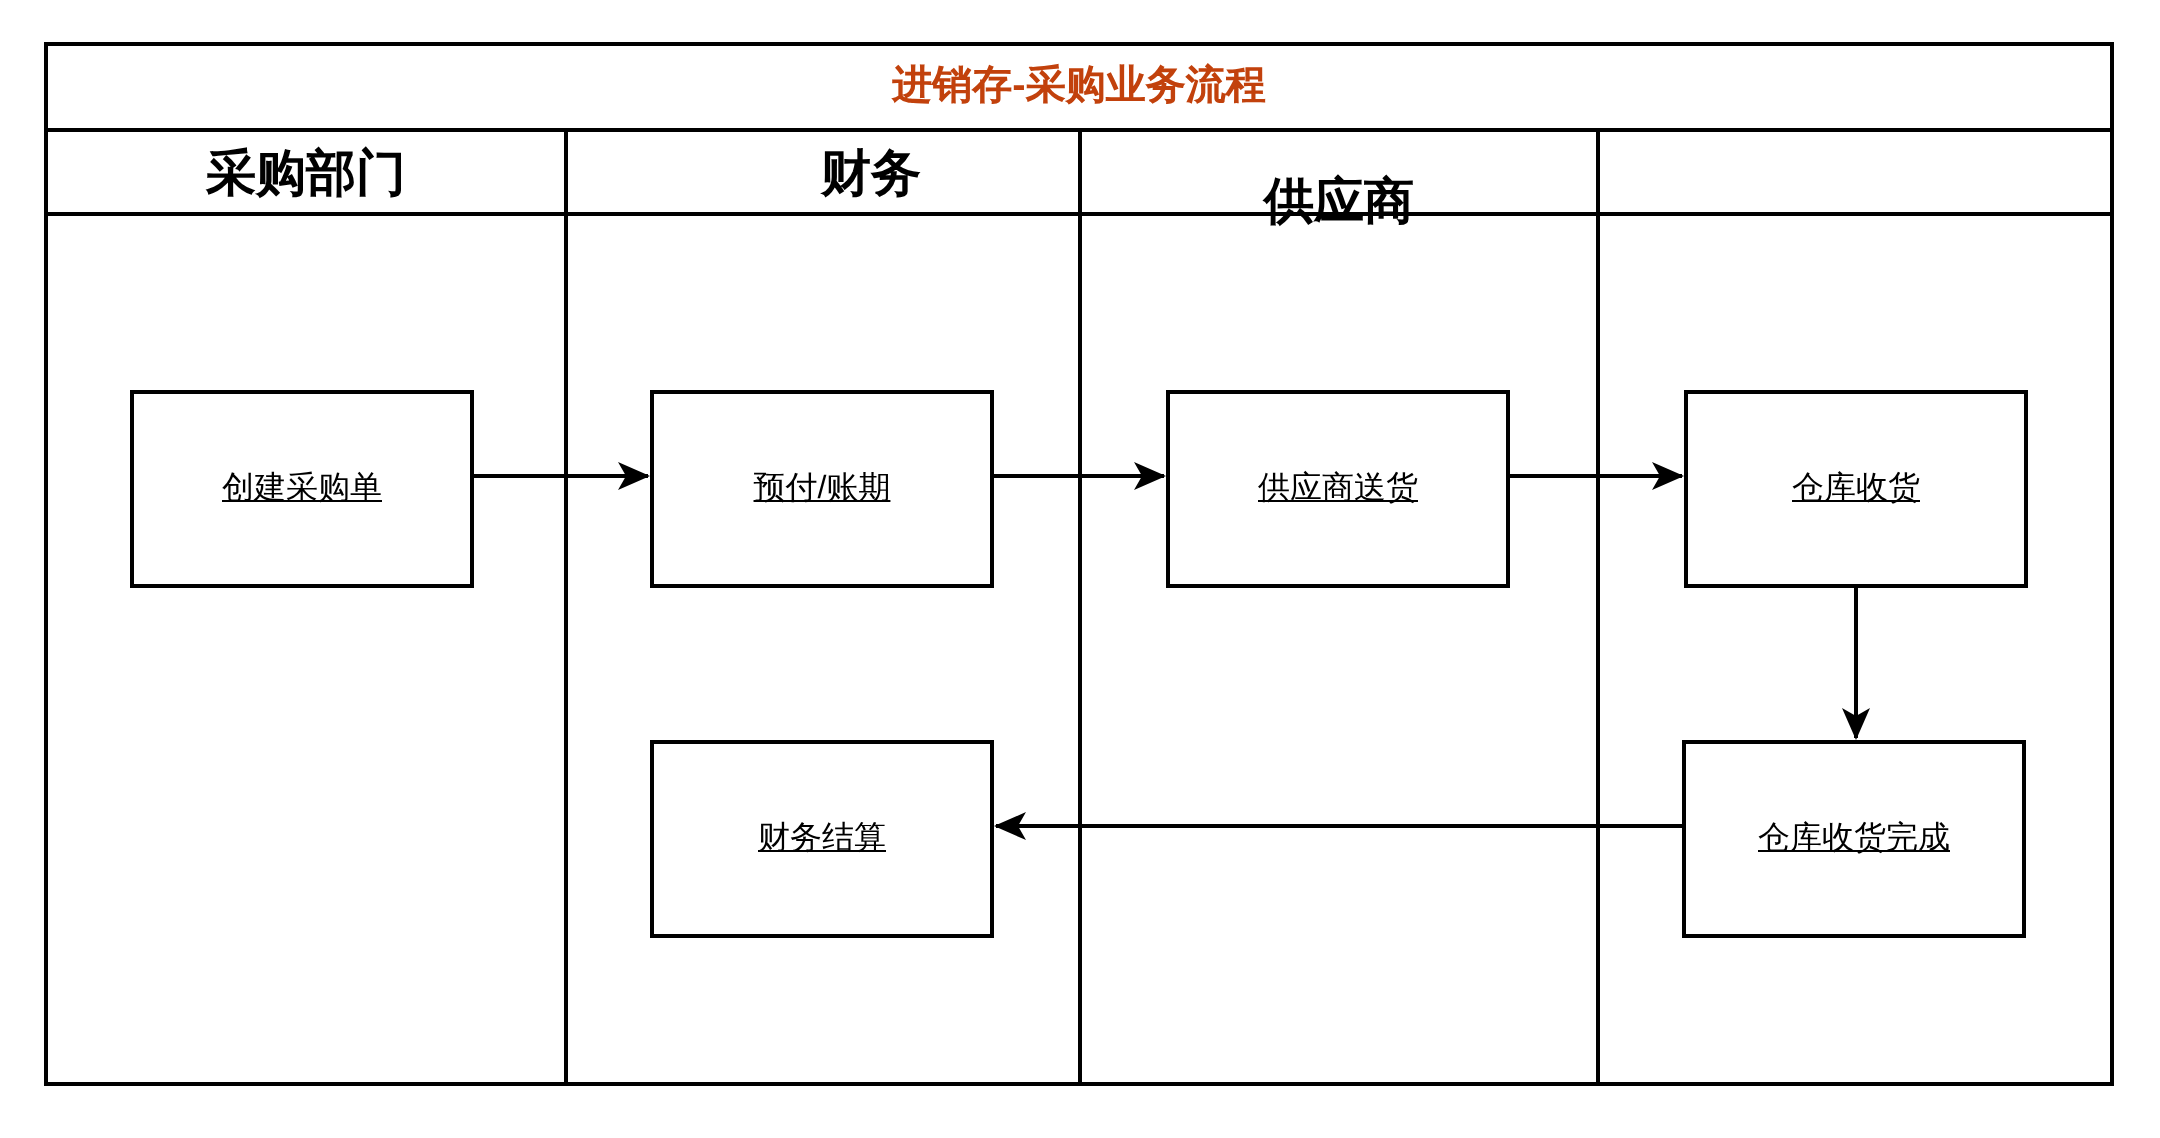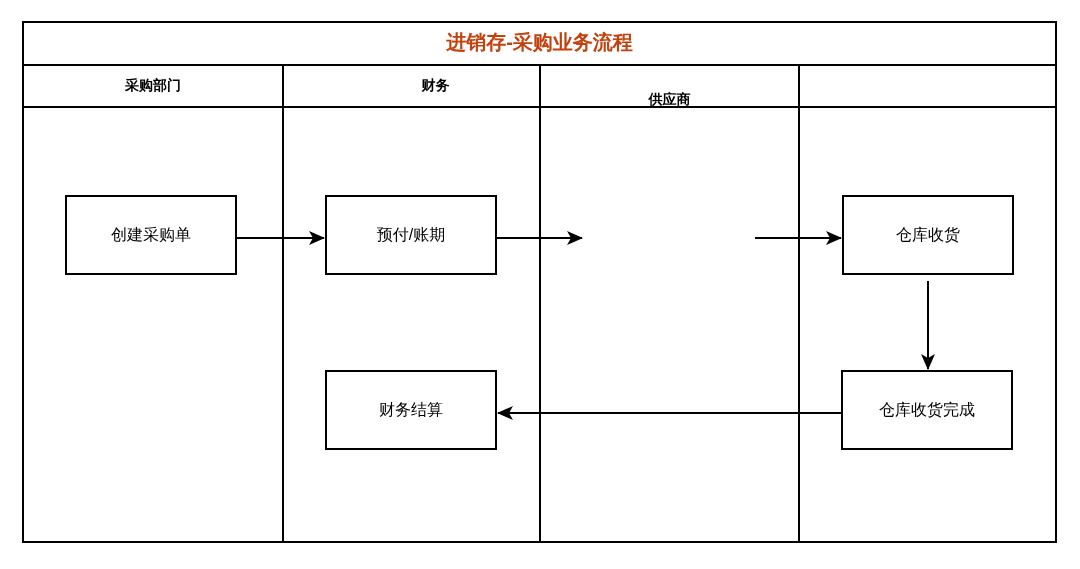--- a/index.html
+++ b/index.html
@@ -29,32 +29,32 @@
   .vline.v2 { left: 539px; }
   .vline.v3 { left: 798px; }
   .title-cell {
     left: 22px; top: 21px; width: 1035px; height: 43px;
     display: flex; align-items: center; justify-content: center;
     font-size: 20px; font-weight: bold; color: #c2410c;
   }
   .lane-label {
     top: 66px; height: 40px;
     display: flex; align-items: center; justify-content: center;
-    font-size: 14px; font-weight: bold; color: #000000;
+    font-size: 25px; font-weight: bold; color: #000000;
   }
   .lane-label.l1 { left: 24px;  width: 258px; }
   .lane-label.l2 { left: 284px; width: 255px; margin-left: 24px; }
   .lane-label.l3 { left: 541px; width: 257px; margin-top: 14px; }
   .lane-label.l4 { left: 800px; width: 255px; }
   .node {
-    width: 172px; height: 80px;
+    width: 172px; height: 99px;
     border: 2px solid #000000;
     background: #ffffff;
     display: flex; align-items: center; justify-content: center;
-    font-size: 16px; color: #000000; text-align: center;
+    font-size: 16px; color: #000000; text-align: center; text-decoration: underline;
   }
   .node.n1 { left: 65px;  top: 195px; }
   .node.n2 { left: 325px; top: 195px; }
   .node.n3 { left: 583px; top: 195px; }
   .node.n4 { left: 842px; top: 195px; }
   .node.n5 { left: 325px; top: 370px; }
   .node.n6 { left: 841px; top: 370px; }
   svg.edges { position: absolute; left: 0; top: 0; width: 1080px; height: 569px; pointer-events: none; }
   svg.edges line { stroke: #000000; stroke-width: 2; }
 </style>
@@ -84,17 +84,18 @@
     </defs>
     <line x1="237" y1="238" x2="324" y2="238" marker-end="url(#arrowhead)"></line>
     <line x1="497" y1="238" x2="582" y2="238" marker-end="url(#arrowhead)"></line>
     <line x1="755" y1="238" x2="841" y2="238" marker-end="url(#arrowhead)"></line>
     <line x1="928" y1="281" x2="928" y2="369" marker-end="url(#arrowhead)"></line>
     <line x1="841" y1="413" x2="498" y2="413" marker-end="url(#arrowhead)"></line>
   </svg>
 
   <div class="abs node n1">创建采购单</div>
   <div class="abs node n2">预付/账期</div>
+  <div class="abs node n3">供应商送货</div>
   <div class="abs node n4">仓库收货</div>
   <div class="abs node n5">财务结算</div>
   <div class="abs node n6">仓库收货完成</div>
 
 </div>
 
 </body></html>

